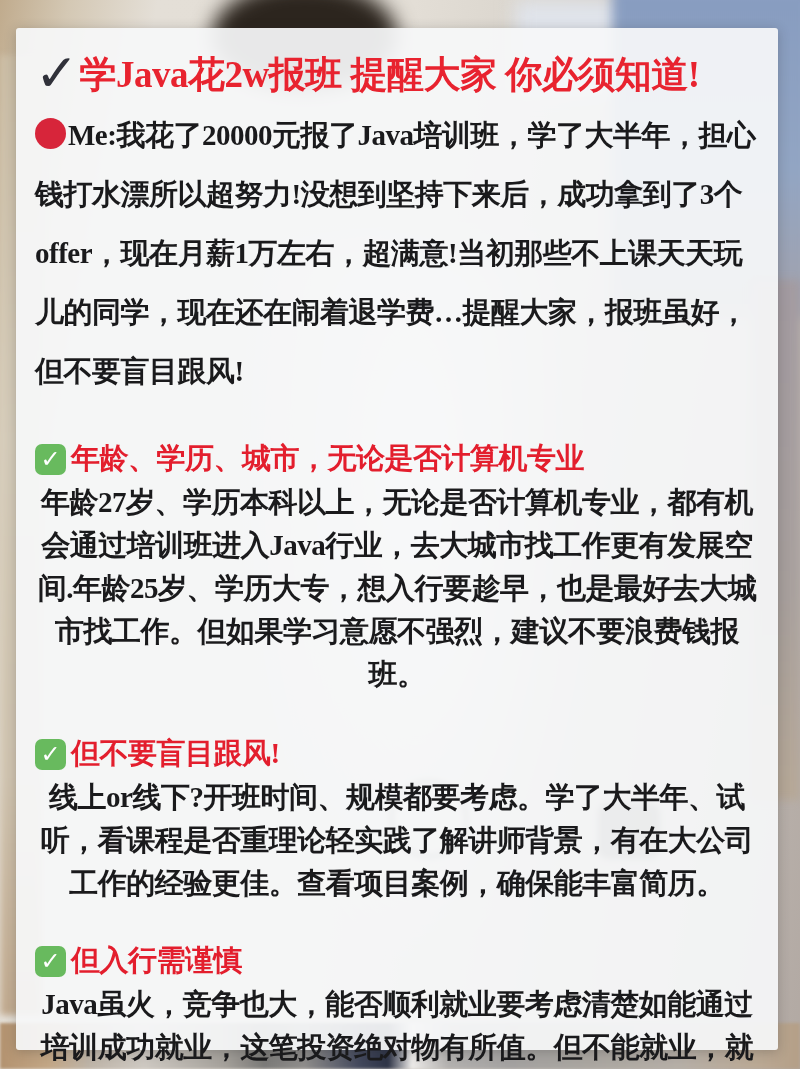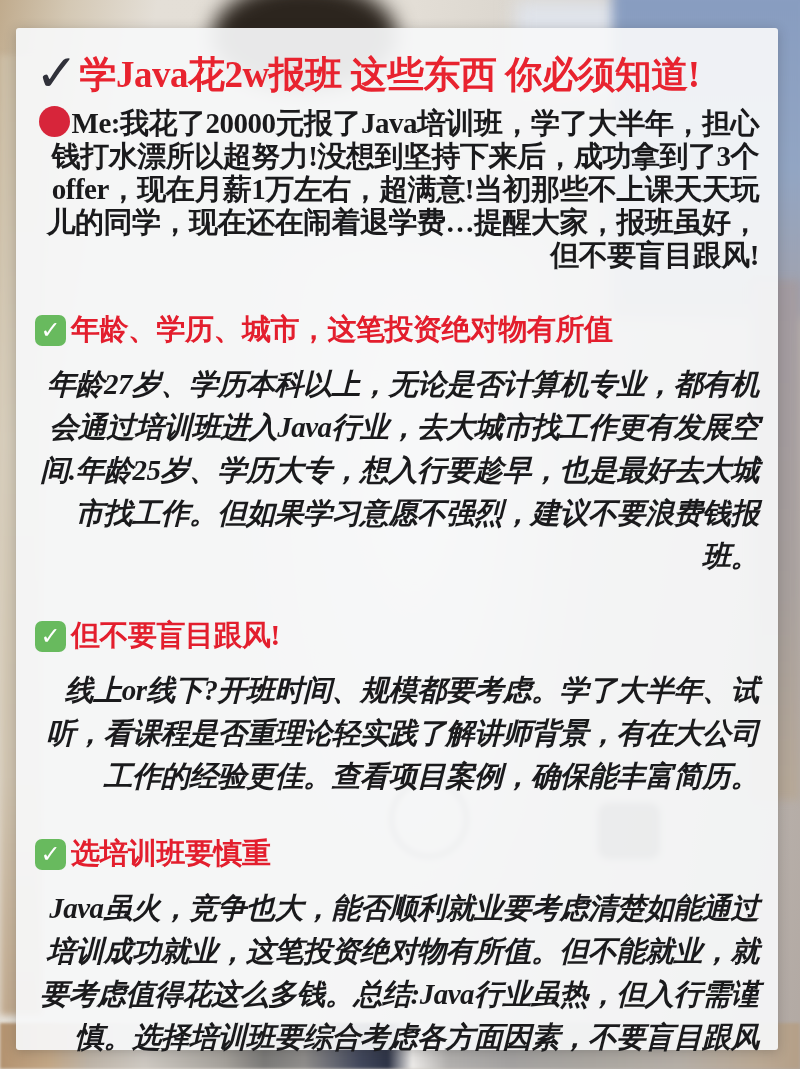--- a/index.html
+++ b/index.html
@@ -43,36 +43,36 @@
         background:rgba(246,247,249,0.93);border-radius:3px;
         box-shadow:0 2px 12px rgba(40,40,40,0.25);
         padding:22px 19px;box-sizing:border-box;color:#1a1a1c;}
 
   .title-row{display:flex;align-items:center;line-height:48px;height:50px;}
   .tcheck{font-family:"DejaVu Sans",sans-serif;font-size:52px;font-weight:bold;
         color:#30313a;line-height:48px;margin-right:1px;transform:translateY(-2px);}
   .ttext{font-size:37px;font-weight:bold;color:#e8232f;white-space:nowrap;
         letter-spacing:-0.5px;}
 
-  .intro{margin:6px 0 0 0;font-size:29px;line-height:33px;font-weight:bold;
-        letter-spacing:-0.5px;text-align:right;}
+  .intro{margin:6px 0 0 0;font-size:29px;line-height:59px;font-weight:bold;
+        letter-spacing:-0.5px;text-align:left;}
   .dot{display:inline-block;width:31px;height:31px;border-radius:50%;
         background:#d7253a;vertical-align:-4px;margin-right:2px;}
 
   .section{margin-top:40px;}
   .section.last{margin-top:38px;}
   .sec-head{display:flex;align-items:center;height:36px;}
   .badge{width:31px;height:31px;border-radius:7px;background:#68ba5e;
         color:#ffffff;display:flex;align-items:center;justify-content:center;
         font-family:"DejaVu Sans",sans-serif;font-size:24px;font-weight:bold;
         margin-right:5px;flex:0 0 auto;}
   .sec-title{font-size:29px;font-weight:bold;color:#e31e2d;white-space:nowrap;
         letter-spacing:-0.5px;}
-  .sec-body{margin:15px 0 0 0;font-size:29px;line-height:43px;font-weight:bold;
-        letter-spacing:-0.5px;text-align:right;font-style:italic;}
+  .sec-body{margin:4px 0 0 0;font-size:29px;line-height:43px;font-weight:bold;
+        letter-spacing:-0.5px;text-align:center;}
 </style>
 </head>
 <body>
 
 <div class="stage">
 
   <div class="photo">
     <div class="layer jacket-left"></div>
     <div class="layer window-light"></div>
     <div class="layer window-blue"></div>
@@ -81,43 +81,43 @@
     <div class="layer shirt"></div>
     <div class="layer logo-ring"></div>
     <div class="layer logo-patch"></div>
     <div class="layer bottom-strip"></div>
   </div>
 
   <div class="card">
 
     <div class="title-row">
       <span class="tcheck">✓</span>
-      <span class="ttext">学Java花2w报班 这些东西 你必须知道!</span>
+      <span class="ttext">学Java花2w报班 提醒大家 你必须知道!</span>
     </div>
 
     <p class="intro"><span class="dot"></span><span>Me:我花了20000元报了Java培训班，学了大半年，担心钱打水漂所以超努力!没想到坚持下来后，成功拿到了3个offer，现在月薪1万左右，超满意!当初那些不上课天天玩儿的同学，现在还在闹着退学费…提醒大家，报班虽好，但不要盲目跟风!</span></p>
 
     <div class="section">
       <div class="sec-head">
         <span class="badge">✓</span>
-        <span class="sec-title">年龄、学历、城市，这笔投资绝对物有所值</span>
+        <span class="sec-title">年龄、学历、城市，无论是否计算机专业</span>
       </div>
       <p class="sec-body">年龄27岁、学历本科以上，无论是否计算机专业，都有机会通过培训班进入Java行业，去大城市找工作更有发展空间.年龄25岁、学历大专，想入行要趁早，也是最好去大城市找工作。但如果学习意愿不强烈，建议不要浪费钱报班。</p>
     </div>
 
     <div class="section">
       <div class="sec-head">
         <span class="badge">✓</span>
         <span class="sec-title">但不要盲目跟风!</span>
       </div>
       <p class="sec-body">线上or线下?开班时间、规模都要考虑。学了大半年、试听，看课程是否重理论轻实践了解讲师背景，有在大公司工作的经验更佳。查看项目案例，确保能丰富简历。</p>
     </div>
 
     <div class="section last">
       <div class="sec-head">
         <span class="badge">✓</span>
-        <span class="sec-title">选培训班要慎重</span>
+        <span class="sec-title">但入行需谨慎</span>
       </div>
       <p class="sec-body">Java虽火，竞争也大，能否顺利就业要考虑清楚如能通过培训成功就业，这笔投资绝对物有所值。但不能就业，就要考虑值得花这么多钱。总结:Java行业虽热，但入行需谨慎。选择培训班要综合考虑各方面因素，不要盲目跟风</p>
     </div>
 
   </div>
 </div>
 
 </body></html>

